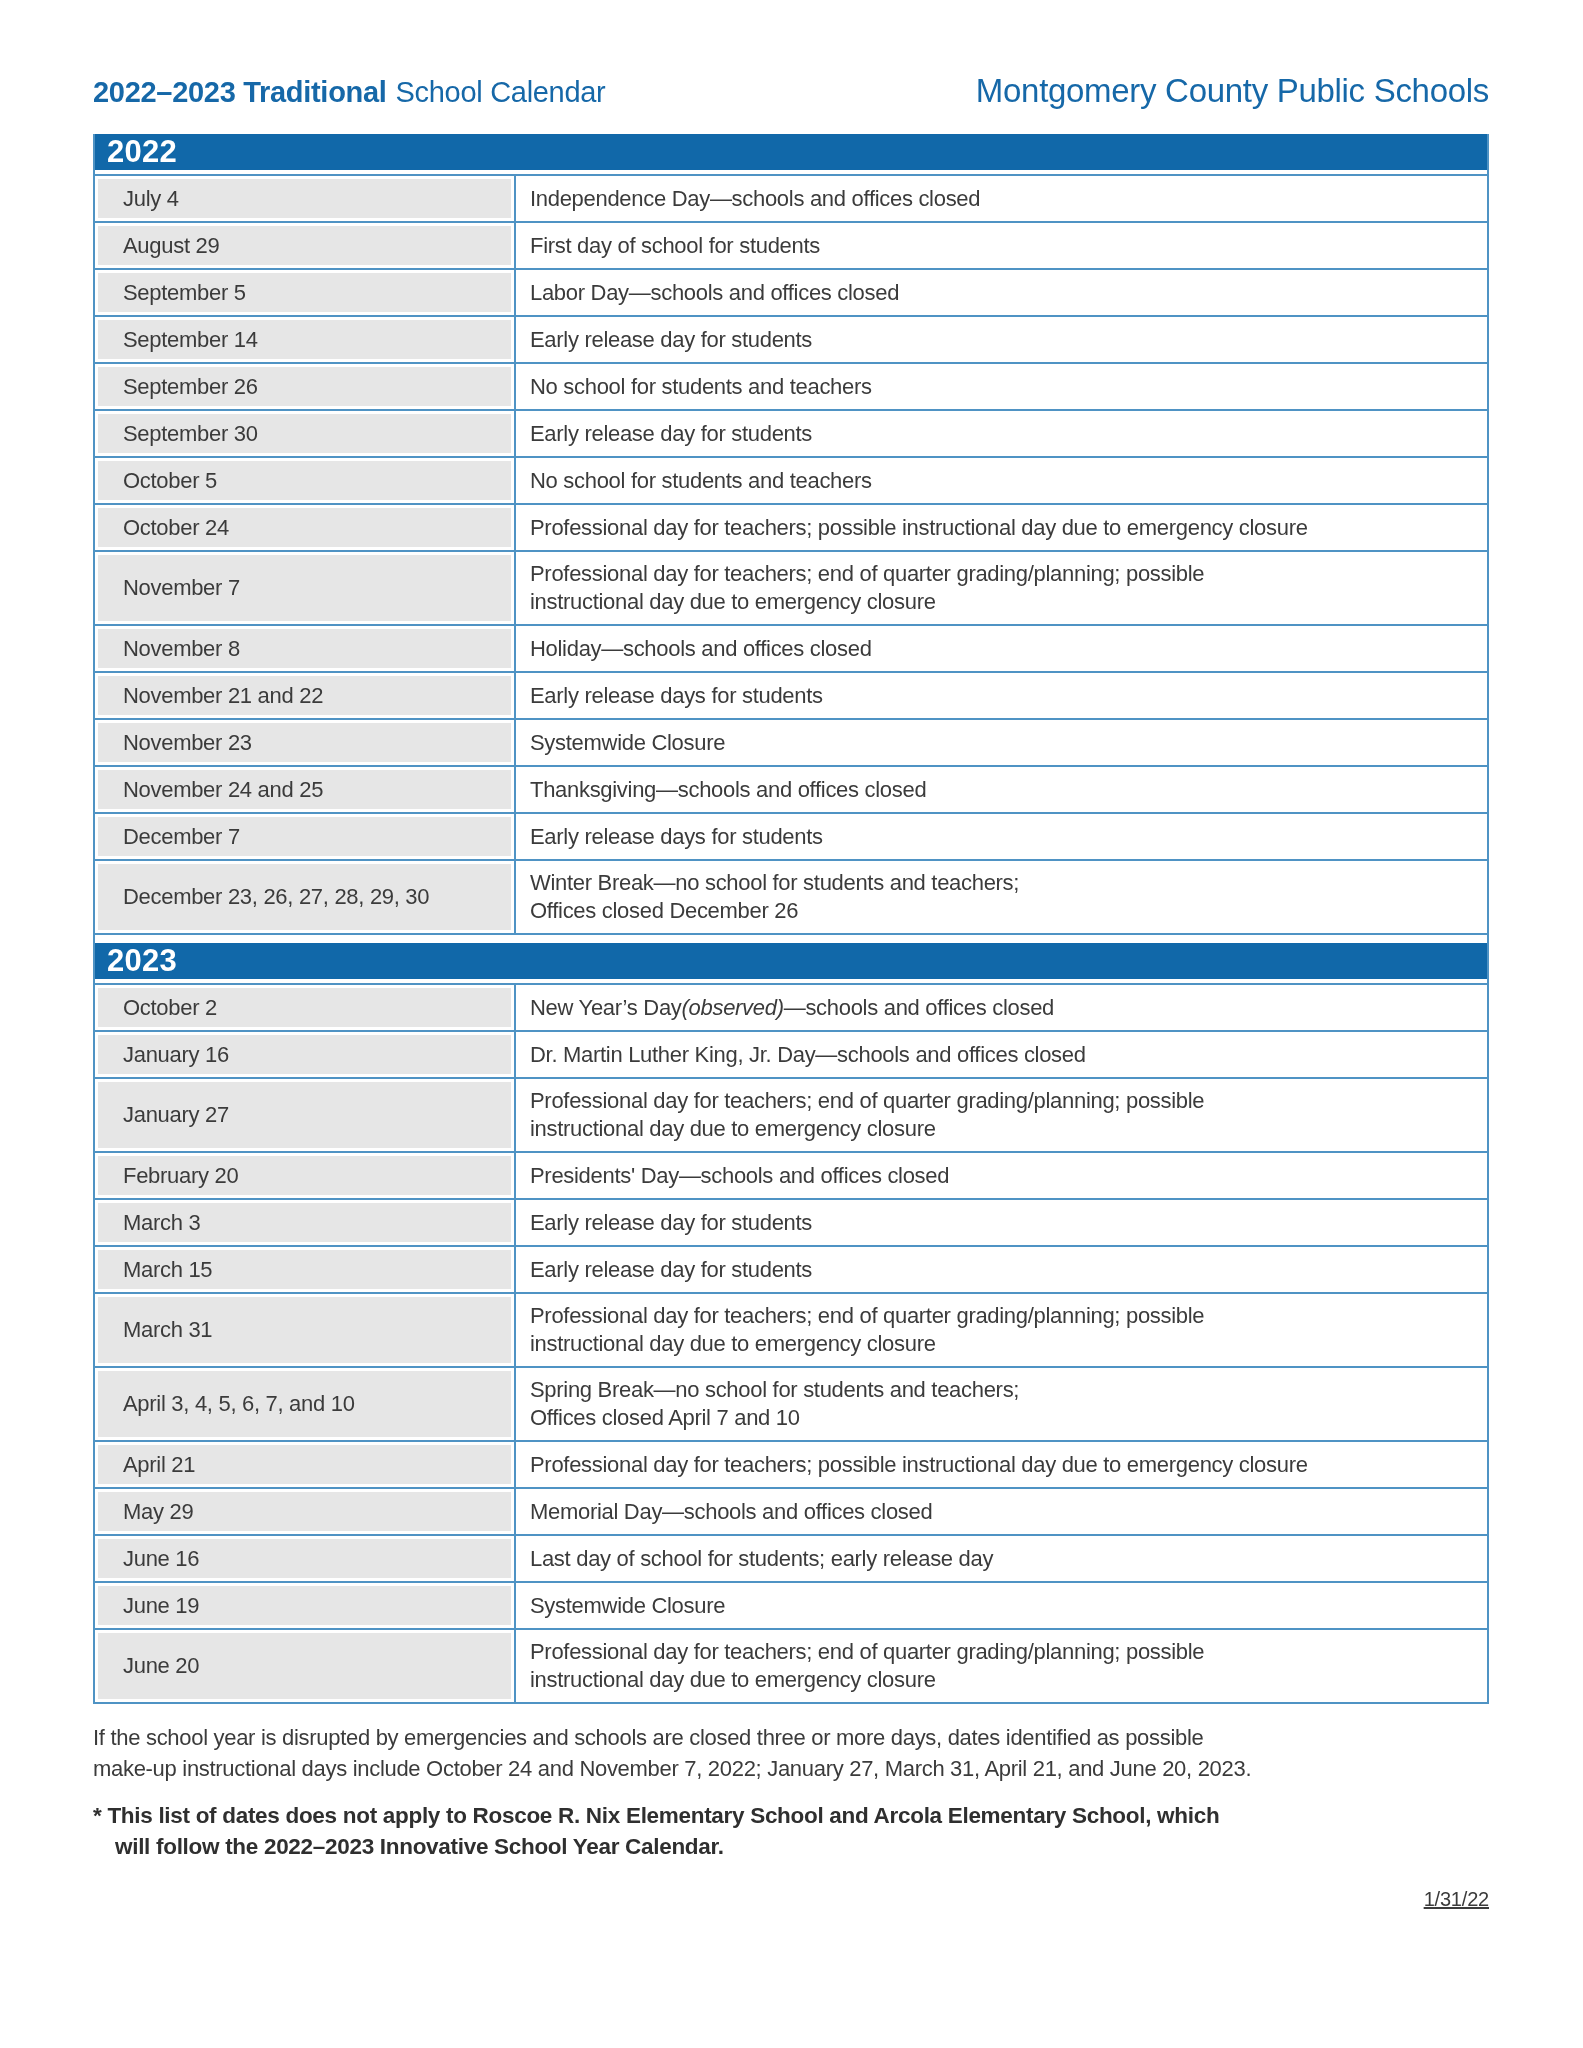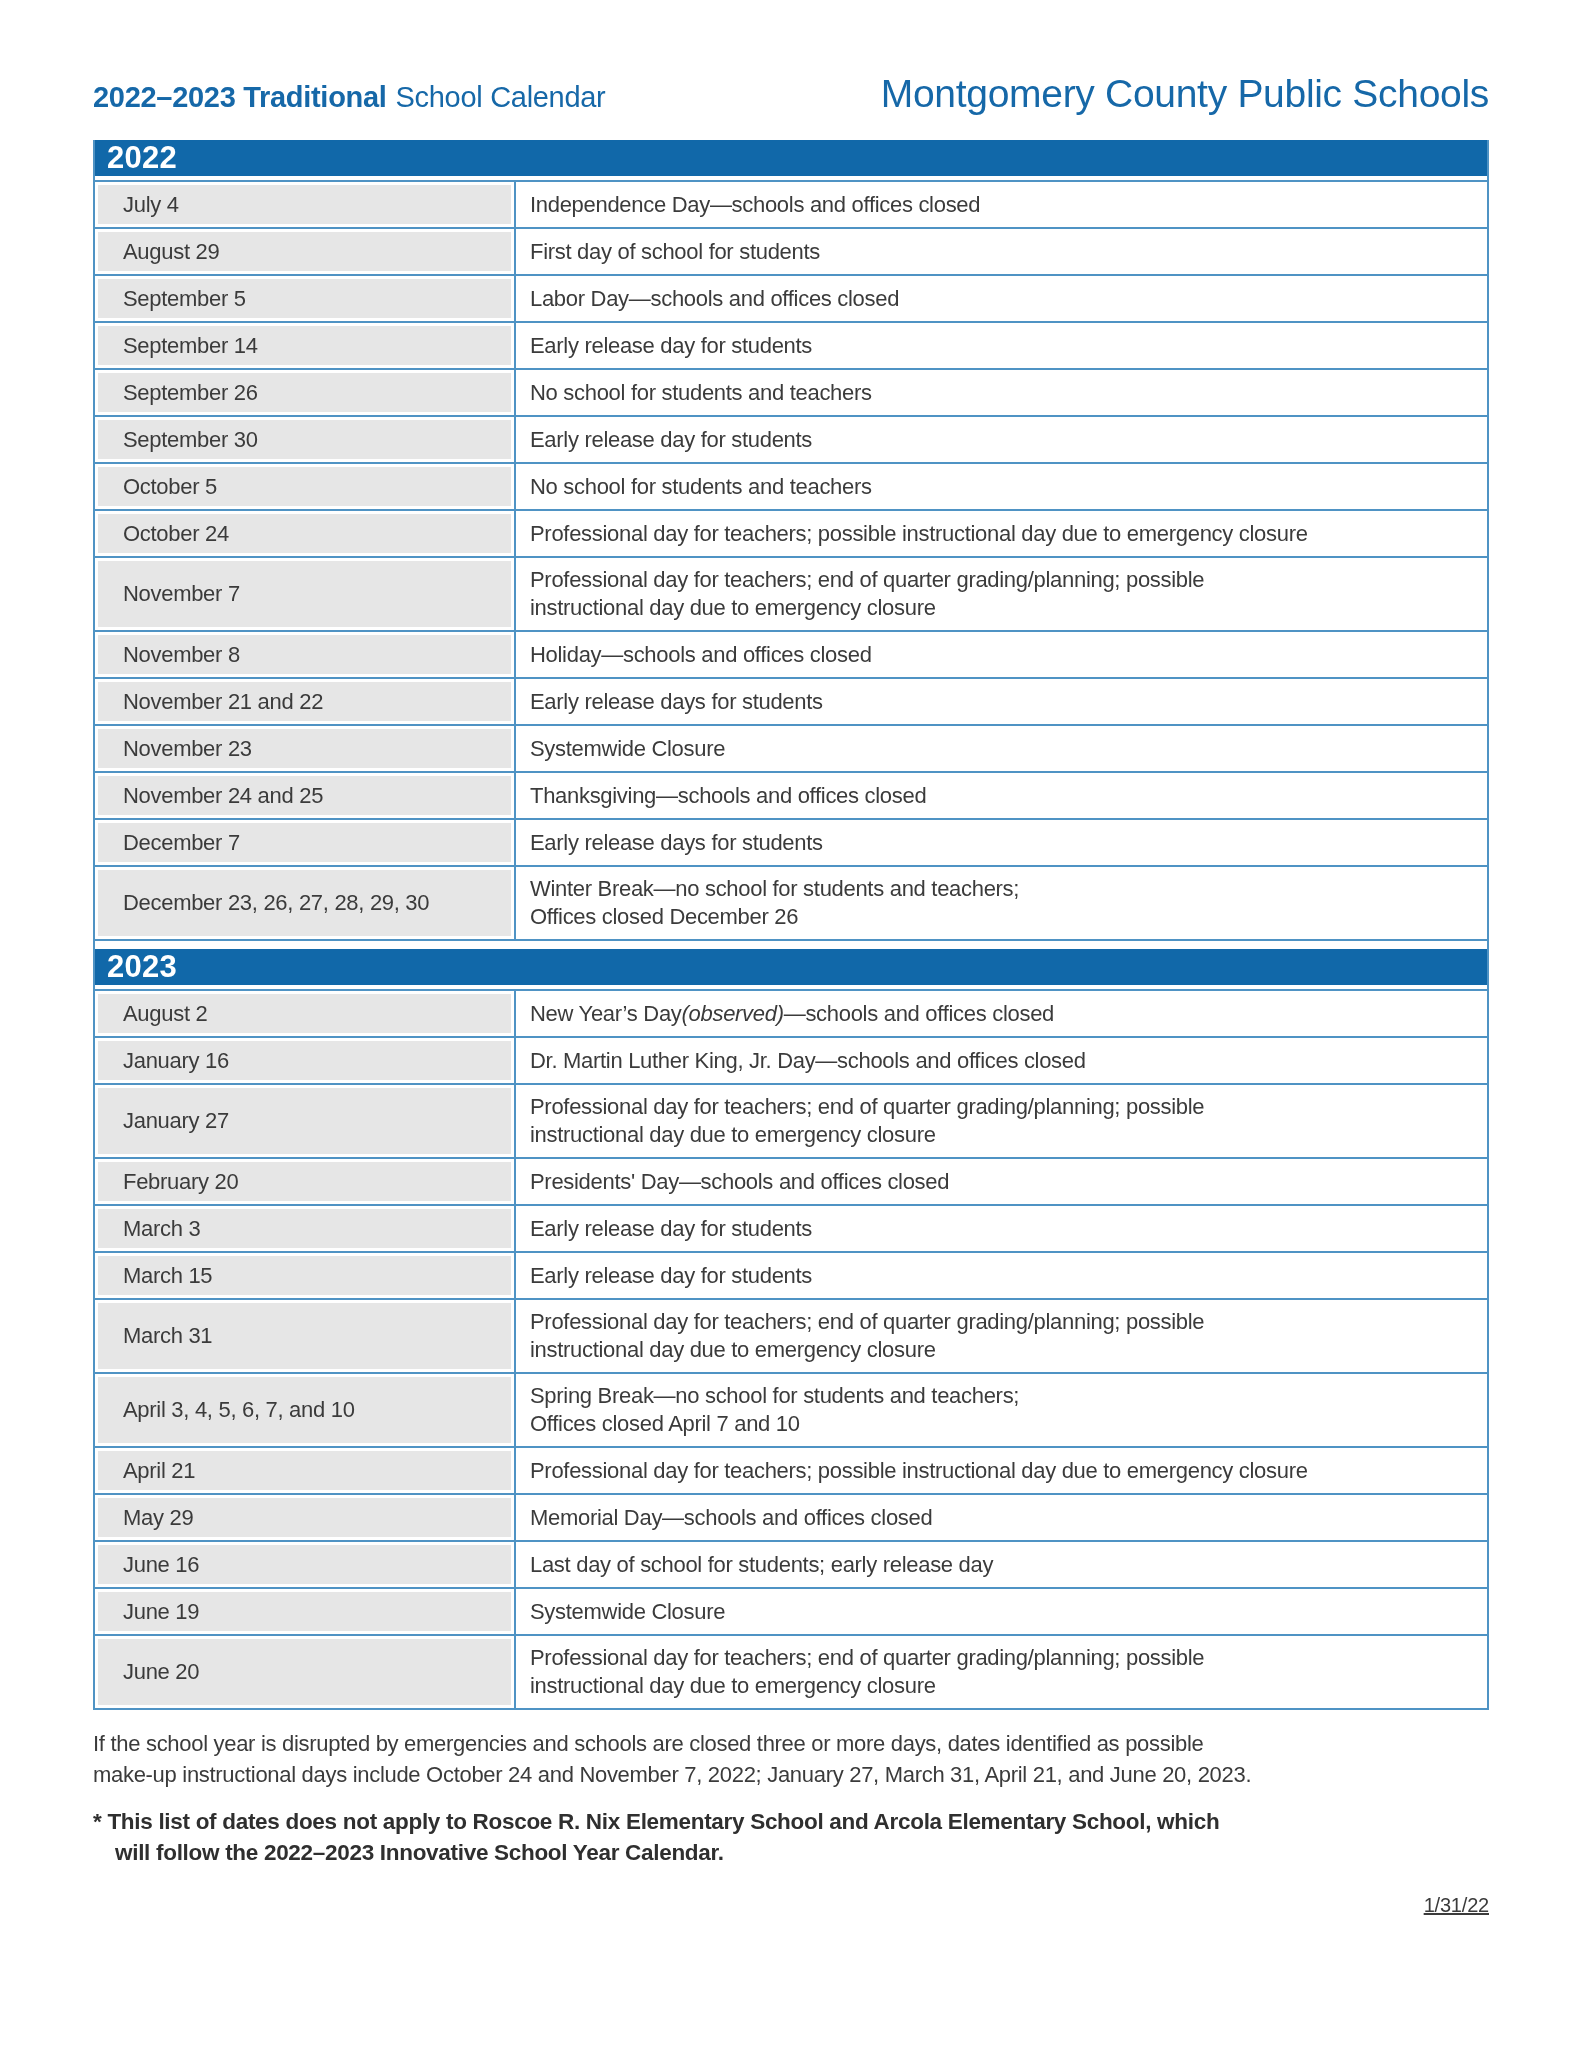--- a/index.html
+++ b/index.html
@@ -24,21 +24,21 @@
     margin-bottom: 24px;
   }
   .header-left {
     font-size: 29px;
     color: #1668a8;
     letter-spacing: -0.3px;
   }
   .title-bold { font-weight: 700; }
   .title-regular { font-weight: 400; margin-left: 9px; }
   .header-right {
-    font-size: 39px;
+    font-size: 33px;
     font-weight: 400;
     color: #1668a8;
     letter-spacing: -0.3px;
   }
 
   
   .cal-table {
     border-left: 2px solid #4f93c4;
     border-right: 2px solid #4f93c4;
     border-bottom: 2px solid #4f93c4;
@@ -230,21 +230,21 @@
             <div class="date-cell">December 23, 26, 27, 28, 29, 30</div>
           </div>
           <div class="desc-cell">Winter Break—no school for students and teachers;
 Offices closed December 26</div>
         </div>
       </div>
       <div class="year-banner">2023</div>
       <div class="rows">
         <div class="cal-row">
           <div class="date-wrap">
-            <div class="date-cell">August 2</div>
+            <div class="date-cell">October 2</div>
           </div>
           <div class="desc-cell">New Year’s Day <em>(observed)</em>—schools and offices closed</div>
         </div>
         <div class="cal-row">
           <div class="date-wrap">
             <div class="date-cell">January 16</div>
           </div>
           <div class="desc-cell">Dr. Martin Luther King, Jr. Day—schools and offices closed</div>
         </div>
         <div class="cal-row">

